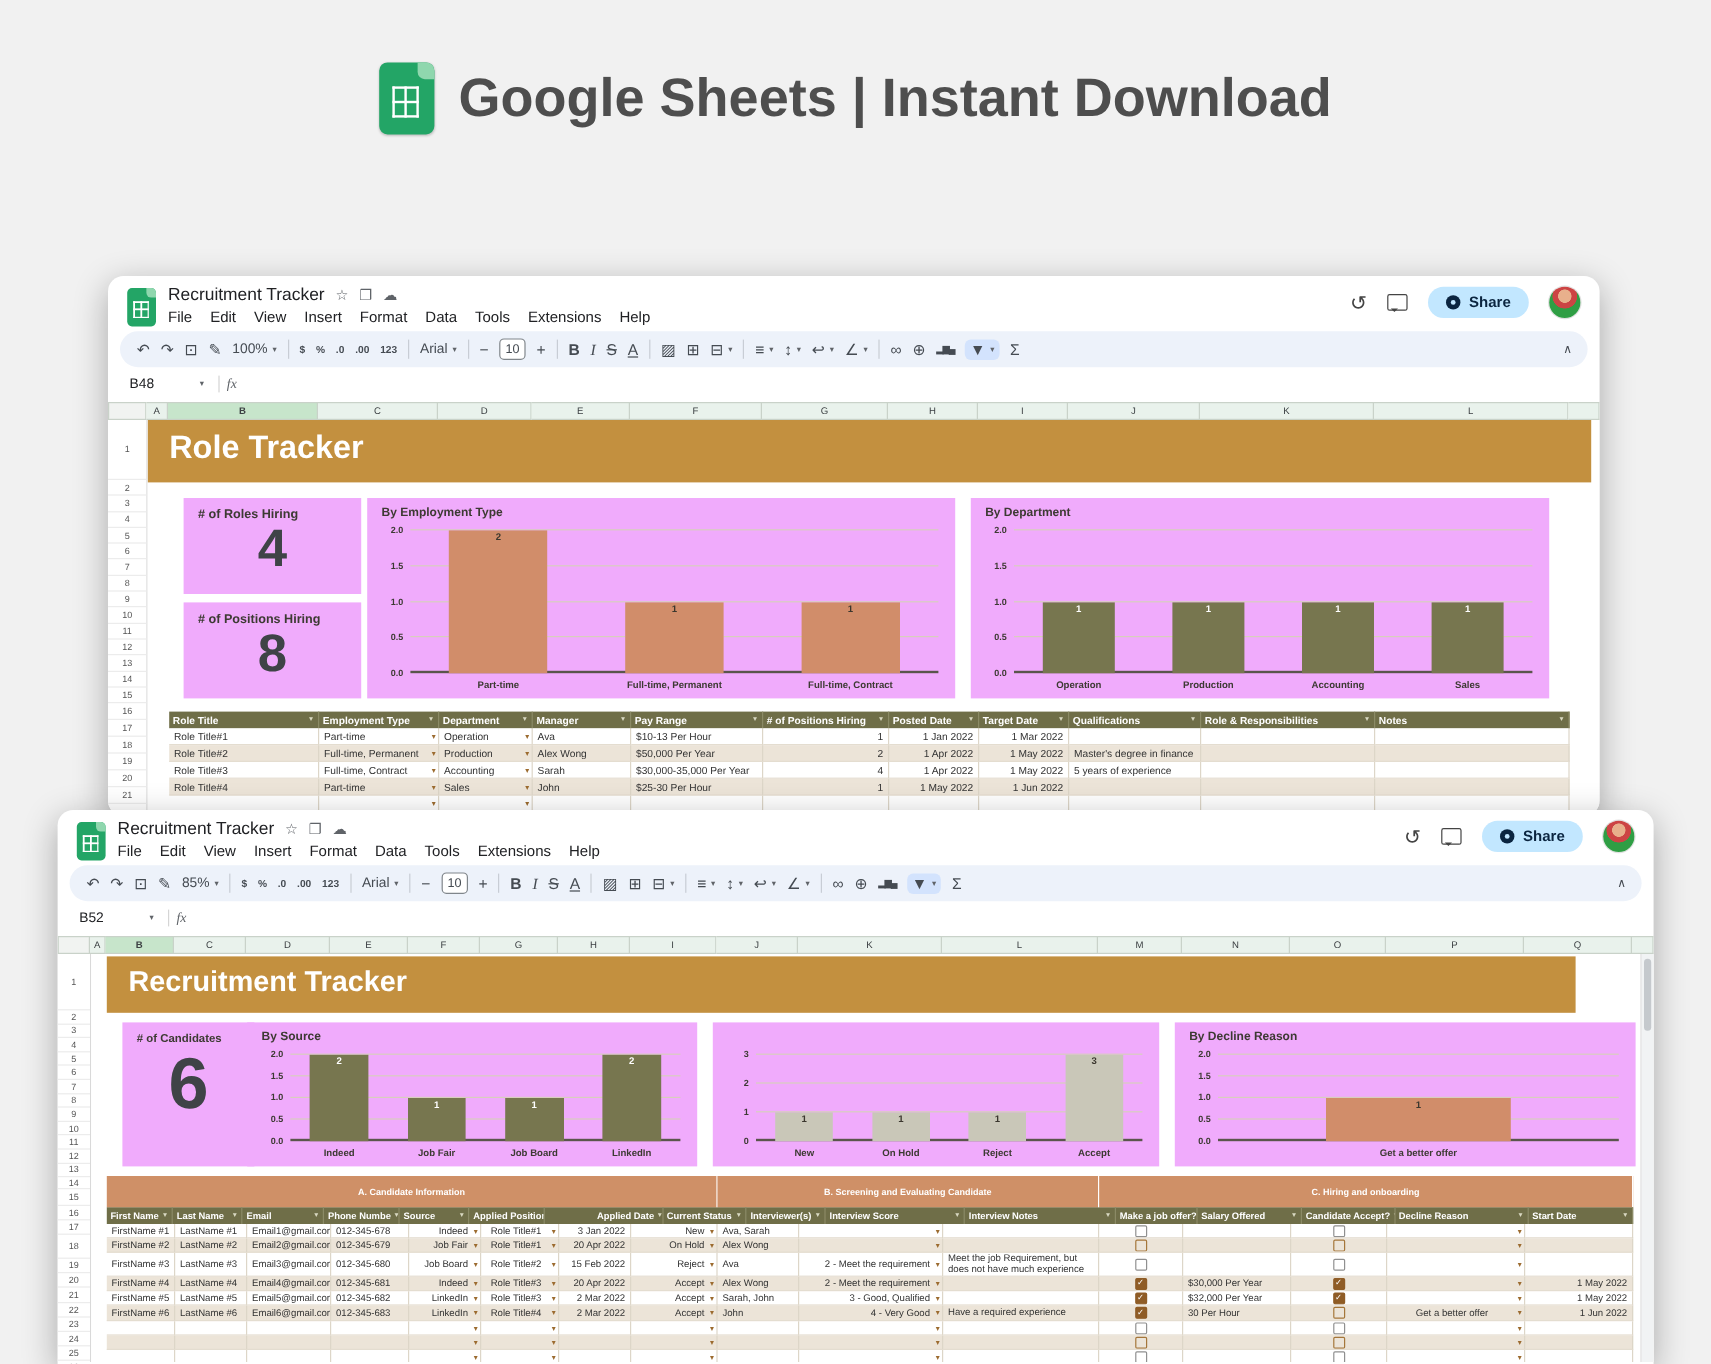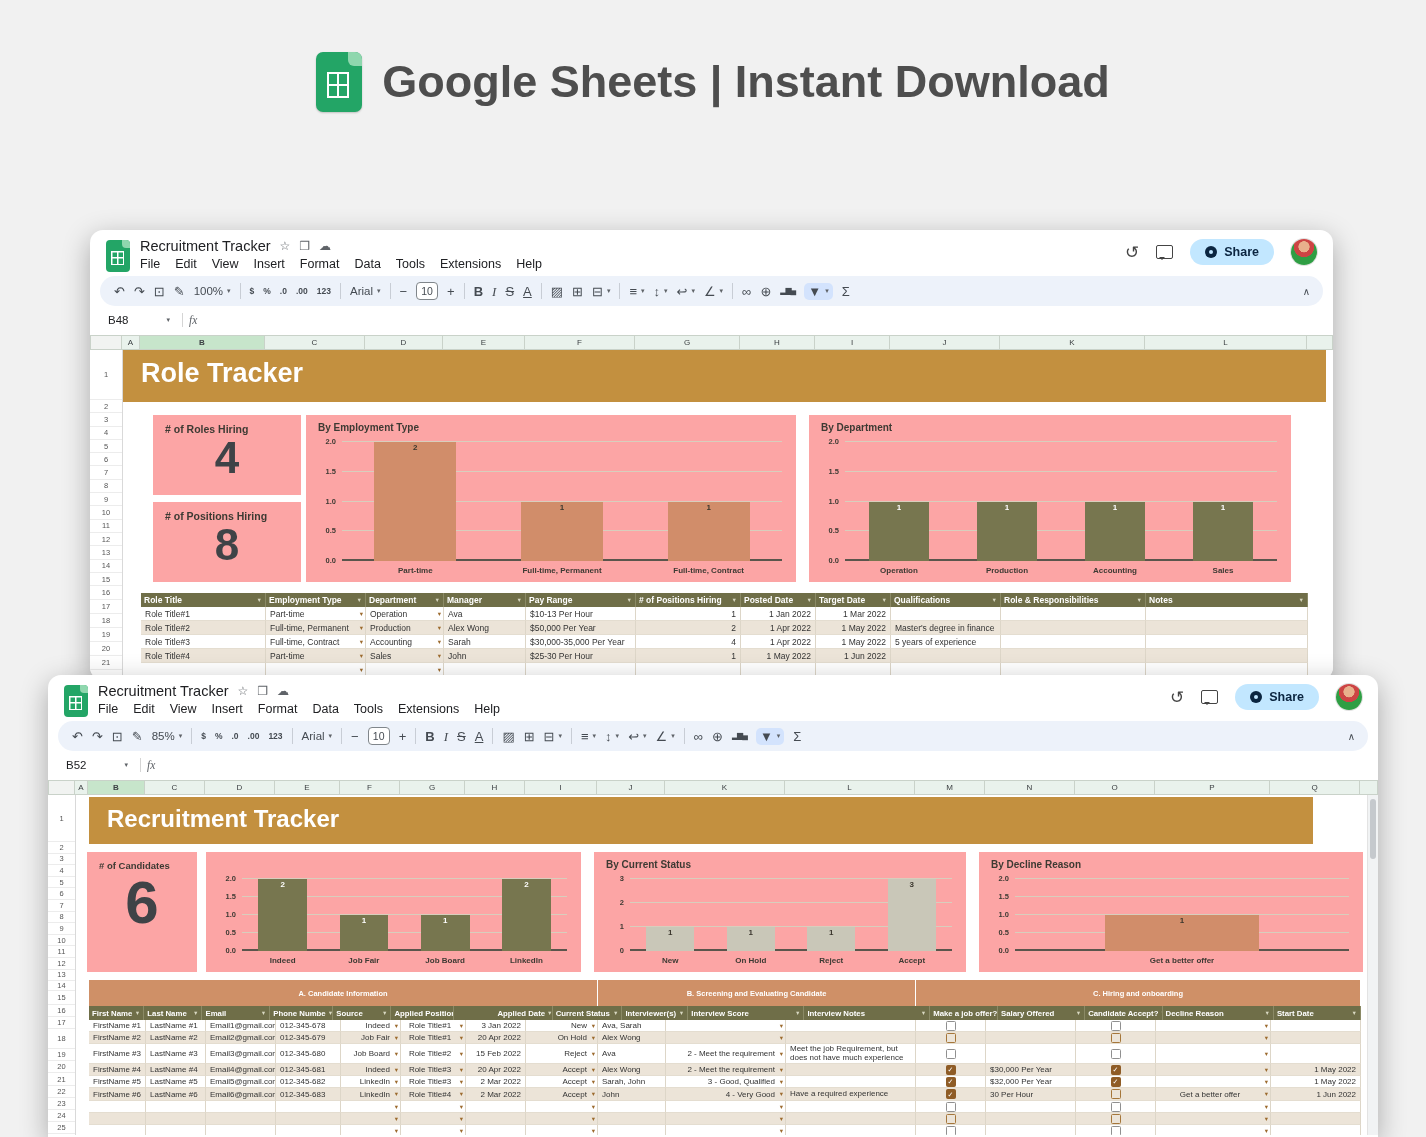--- a/index.html
+++ b/index.html
@@ -80,21 +80,21 @@
 
   .sheet{display:flex;position:relative}
   .gutter{flex:none;border-right:1px solid #d9d9d9;background:#fff}
   .rn{box-sizing:border-box;border-bottom:0.5px solid #ececec;font-size:7.5px;color:#555;display:flex;align-items:center;justify-content:center}
   .canvas{position:relative;flex:1;background:#fff;overflow:hidden}
   .scrollbar{position:absolute;right:0;top:0;bottom:0;width:10px;background:#f1f3f4;border-left:1px solid #e3e3e3}
   .scroll-thumb{position:absolute;left:2px;right:2px;top:4px;height:60px;background:#c5c9cd;border-radius:4px}
 
   
   .gold-banner{position:absolute;background:#c3903f;color:#fff;font-weight:bold;display:flex;align-items:flex-start;padding:8px 0 0 18px;box-sizing:border-box}
-  .panel{position:absolute;background:#fca5a5}
+  .panel{position:absolute;background:#f0abfc}
   .stat-label{font-size:10.5px;font-weight:bold;color:#3d3a33;padding:8px 0 0 12px}
   .stat-value{font-weight:bold;color:#3f4347;text-align:center;line-height:1.05}
 
   .chart-title{font-size:10px;font-weight:bold;color:#3d3a33;padding:7px 0 0 12px}
   .chart-area{position:absolute;left:36px;right:14px;top:27px;bottom:21px}
   .gridline{position:absolute;left:0;right:0;height:1px;background:#d8cebd}
   .gridline.zero{height:2px;background:#5a554c}
   .ytick{position:absolute;right:calc(100% + 6px);transform:translateY(4px);font-size:7.5px;font-weight:bold;color:#3d3a33}
   .slots{position:absolute;left:0;right:0;top:0;bottom:0;display:flex}
   .slot{flex:1;display:flex;justify-content:center;align-items:flex-end}
@@ -800,25 +800,26 @@
         <div class="rn" style="height: 12px;">20</div>
         <div class="rn" style="height: 13px;">21</div>
         <div class="rn" style="height: 12px;">22</div>
         <div class="rn" style="height: 12px;">23</div>
         <div class="rn" style="height: 12px;">24</div>
         <div class="rn" style="height: 12px;">25</div>
         <div class="rn" style="height: 12px;">26</div>
       </div>
     <div class="canvas">
       <div class="gold-banner" style="left:13px;top:2px;width:1224px;height:47px;font-size:24px">Recruitment Tracker</div>
-      <div class="panel" style="left:11px;top:57px;width:110px;height:120px">
+      <div class="panel" style="left:26px;top:57px;width:110px;height:120px">
         <div class="stat-label" style="font-size:9.5px"># of Candidates</div>
         <div class="stat-value" style="font-size:60px">6</div>
       </div>
       <div class="panel" style="left:130px;top:57px;width:375px;height:120px">
+        <div class="chart-title">By Source</div>
         <div class="chart-area">
             <div class="gridline" style="bottom: 100%;"></div>
             <div class="ytick" style="bottom: 100%;">2.0</div>
             <div class="gridline" style="bottom: 75%;"></div>
             <div class="ytick" style="bottom: 75%;">1.5</div>
             <div class="gridline" style="bottom: 50%;"></div>
             <div class="ytick" style="bottom: 50%;">1.0</div>
             <div class="gridline" style="bottom: 25%;"></div>
             <div class="ytick" style="bottom: 25%;">0.5</div>
             <div class="gridline zero" style="bottom: 0%;"></div>
@@ -847,21 +848,20 @@
             </div>
             <div class="xlabels">
               <div class="xlabel">Indeed</div>
               <div class="xlabel">Job Fair</div>
               <div class="xlabel">Job Board</div>
               <div class="xlabel">LinkedIn</div>
             </div>
           </div>
       </div>
       <div class="panel" style="left:518px;top:57px;width:372px;height:120px">
-        <div class="chart-title">By Current Status</div>
         <div class="chart-area">
             <div class="gridline" style="bottom: 100%;"></div>
             <div class="ytick" style="bottom: 100%;">3</div>
             <div class="gridline" style="bottom: 66.6667%;"></div>
             <div class="ytick" style="bottom: 66.6667%;">2</div>
             <div class="gridline" style="bottom: 33.3333%;"></div>
             <div class="ytick" style="bottom: 33.3333%;">1</div>
             <div class="gridline zero" style="bottom: 0%;"></div>
             <div class="ytick" style="bottom: 0%;">0</div>
             <div class="slots">

